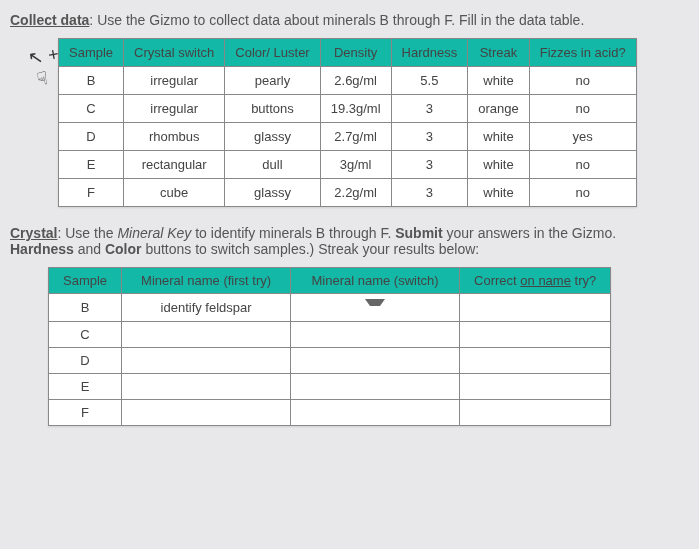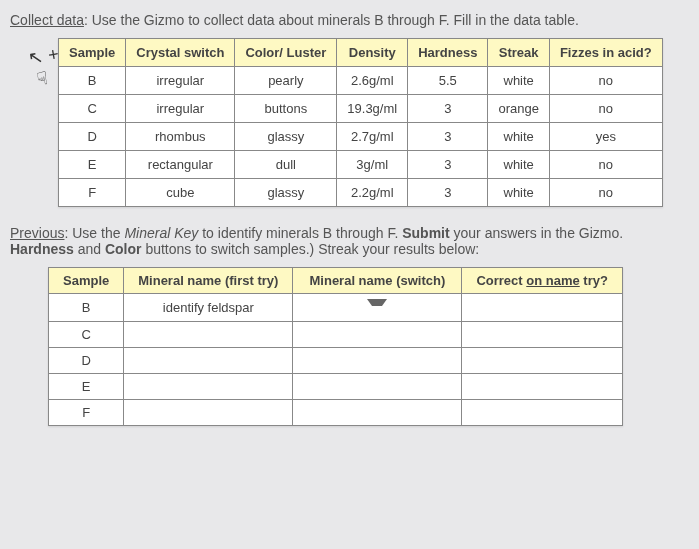--- a/index.html
+++ b/index.html
@@ -1,20 +1,20 @@
 <!DOCTYPE html>
 <html><head>
 <meta charset="utf-8">
 <style>
 body{margin:0;font-family:Arial,sans-serif;background:#e8e8ea;color:#3a3a3a;padding:8px;filter:blur(0.3px)}
 .instr{font-size:14px;margin:4px 0 10px 2px;color:#555}
-.instr .lead{text-decoration:underline;font-weight:normal}
+.instr .lead{text-decoration:underline;font-weight:bold}
 table{border-collapse:collapse;background:#fff;box-shadow:0 1px 2px rgba(0,0,0,0.1)}
 th,td{border:1px solid #888;padding:6px 10px;font-size:13px;text-align:center;color:#444}
-th{background:#fef9c3;font-weight:bold}
+th{background:#14b8a6;font-weight:normal}
 .cursor{position:absolute;left:30px;top:45px;font-size:18px;color:#333;transform:rotate(-10deg)}
 .t1{margin-left:50px;margin-bottom:18px}
 .t2{margin-left:40px}
 .t2 td,.t2 th{padding:5px 14px}
 .dd{display:inline-block;width:10px;height:10px;border-left:5px solid transparent;border-right:5px solid transparent;border-top:7px solid #666;vertical-align:middle}
 .wide{min-width:140px}
 </style>
 </head>
 <body>
 
@@ -79,21 +79,21 @@
         <td>glassy</td>
         <td>2.2g/ml</td>
         <td>3</td>
         <td>white</td>
         <td>no</td>
       </tr>
     </tbody>
 </table>
 
 <div class="instr">
-  <span class="lead">Previous</span><span>: Use the </span><i>Mineral Key</i><span> to identify minerals B through F. </span><b>Submit</b><span> your answers in the Gizmo.</span><br>
+  <span class="lead">Crystal</span><span>: Use the </span><i>Mineral Key</i><span> to identify minerals B through F. </span><b>Submit</b><span> your answers in the Gizmo.</span><br>
   <b>Hardness</b><span> and </span><b>Color</b><span> buttons to switch samples.) Streak your results below:</span>
 </div>
 
 <table class="t2">
   <thead>
       <tr id="t2h">
         <th>Sample</th>
         <th class="wide">Mineral name (first try)</th>
         <th class="wide">Mineral name (switch)</th>
         <th>Correct <u>on name</u> try?</th>

